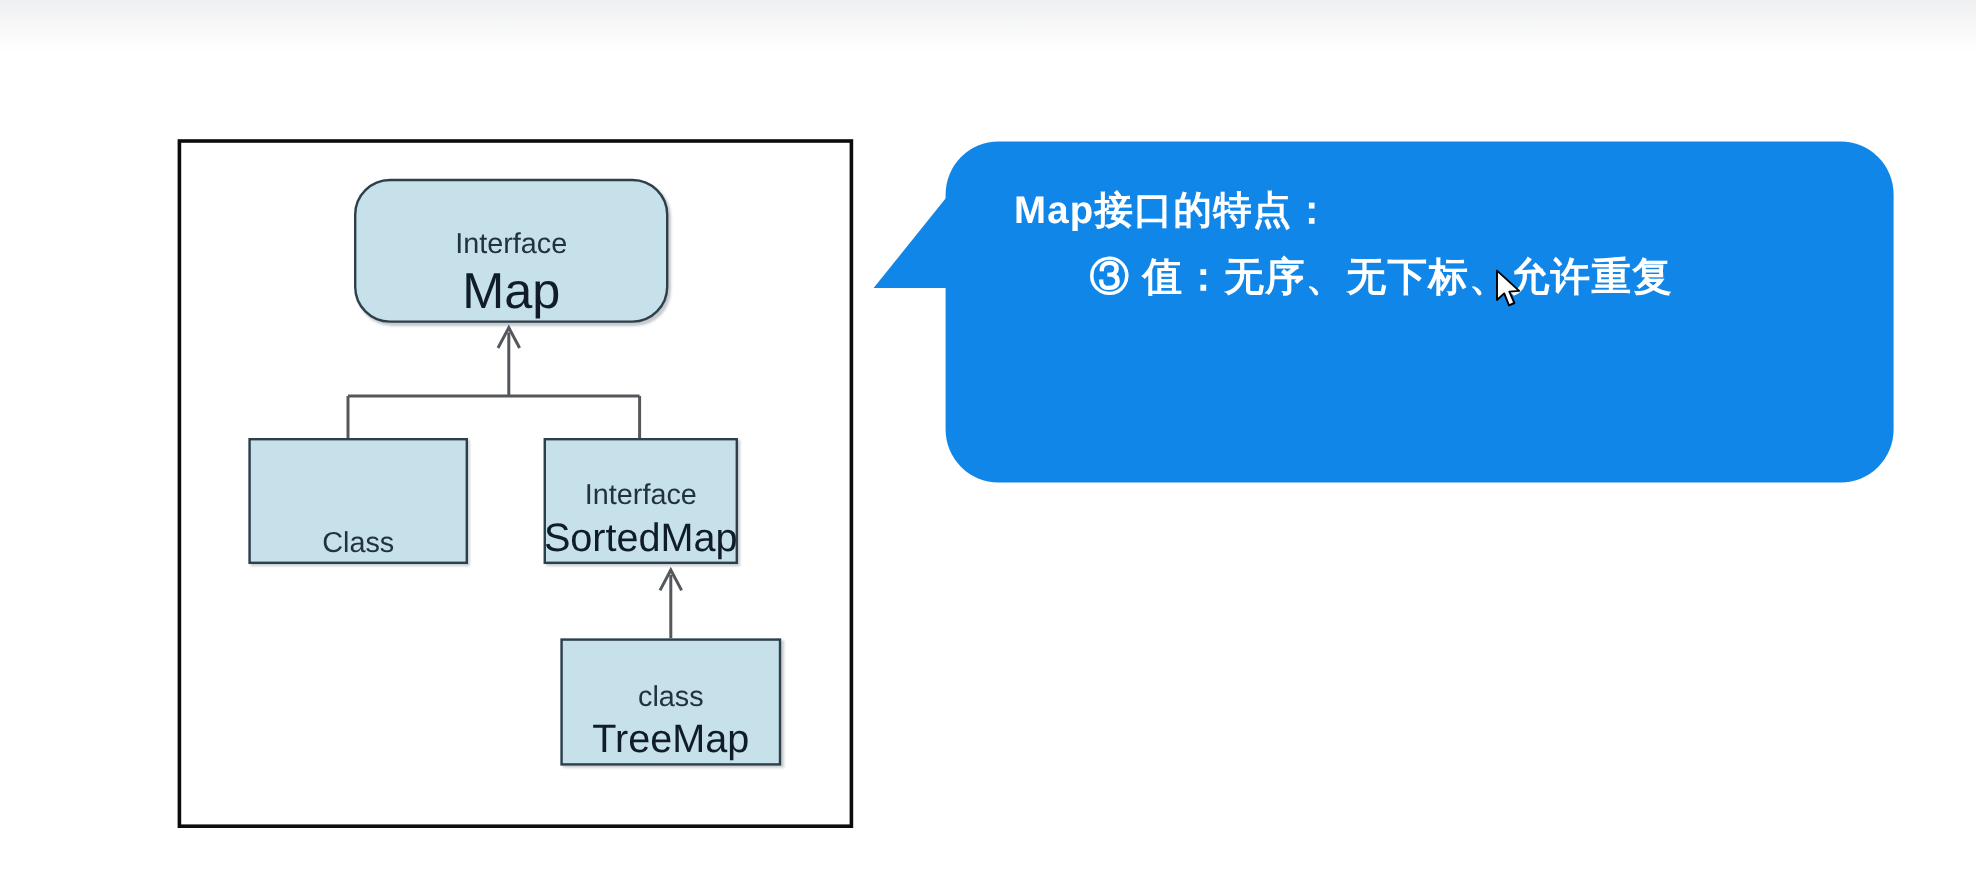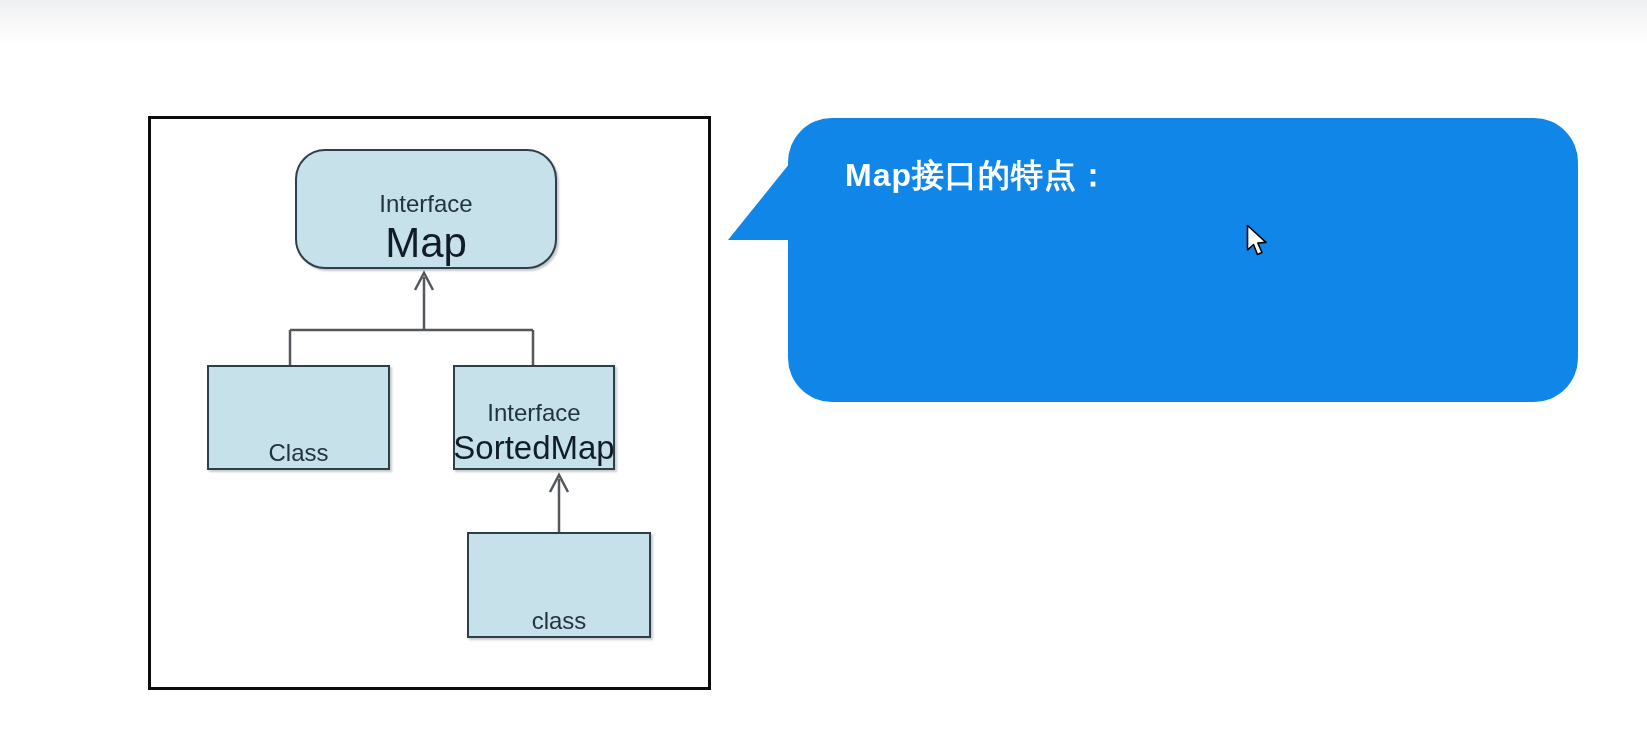--- a/index.html
+++ b/index.html
@@ -145,27 +145,29 @@
     <div class="stereotype">Class</div>
   </div>
 
   <div class="node node-sortedmap">
     <div class="stereotype">Interface</div>
     <div class="nodename">SortedMap</div>
   </div>
 
   <div class="node node-treemap">
     <div class="stereotype">class</div>
+    <div class="nodename">TreeMap</div>
   </div>
 
   <svg class="callout-tail" width="90" height="106" viewBox="0 0 90 106" xmlns="http://www.w3.org/2000/svg">
     <polygon points="10,100 84,8 84,100" fill="#1186e9"></polygon>
   </svg>
 
   <div class="callout">
     <div class="callout-title">Map接口的特点：</div>
+    <div class="callout-item">③ 值：无序、无下标、允许重复</div>
   </div>
 
   <svg class="cursor" width="22" height="34" viewBox="0 0 22 34" xmlns="http://www.w3.org/2000/svg">
     <path d="M1.5,1.5 L1.5,26 L7.5,20.5 L11.5,30.5 L16,28.5 L11.8,19 L20,18.4 Z" fill="#ffffff" stroke="#000000" stroke-width="1.6" stroke-linejoin="round"></path>
   </svg>
 
 </div>
 
 </body></html>

